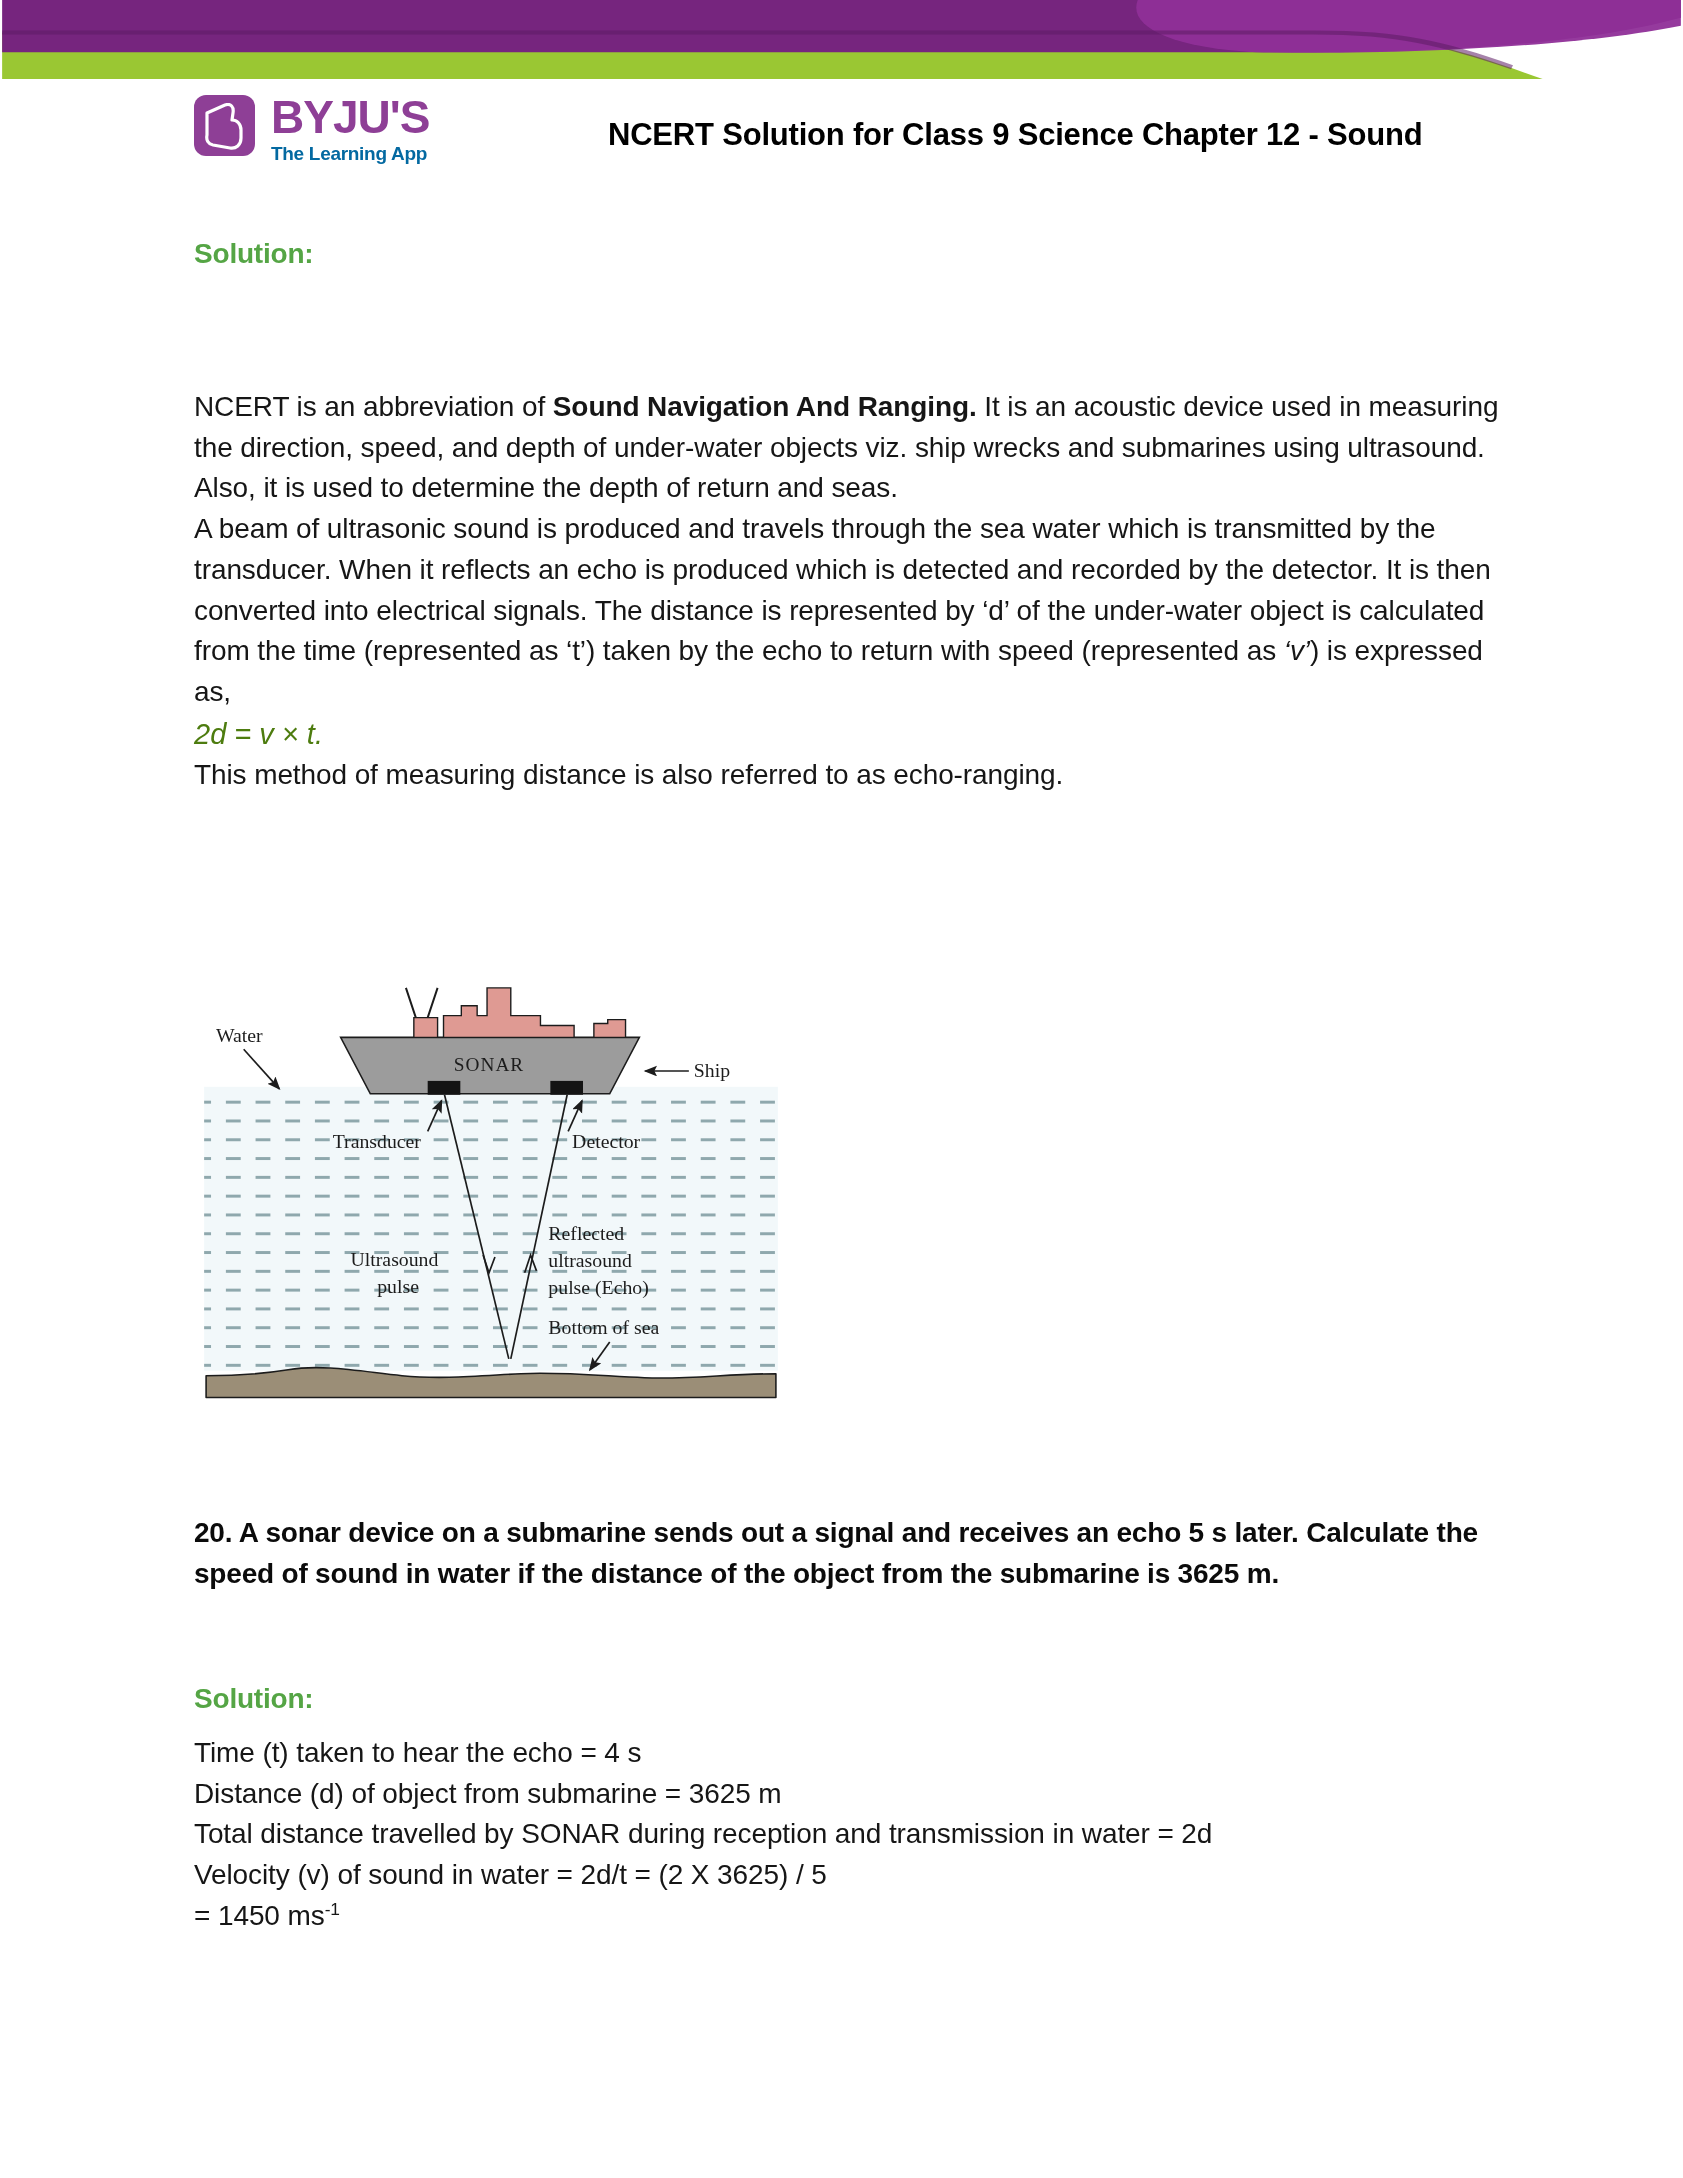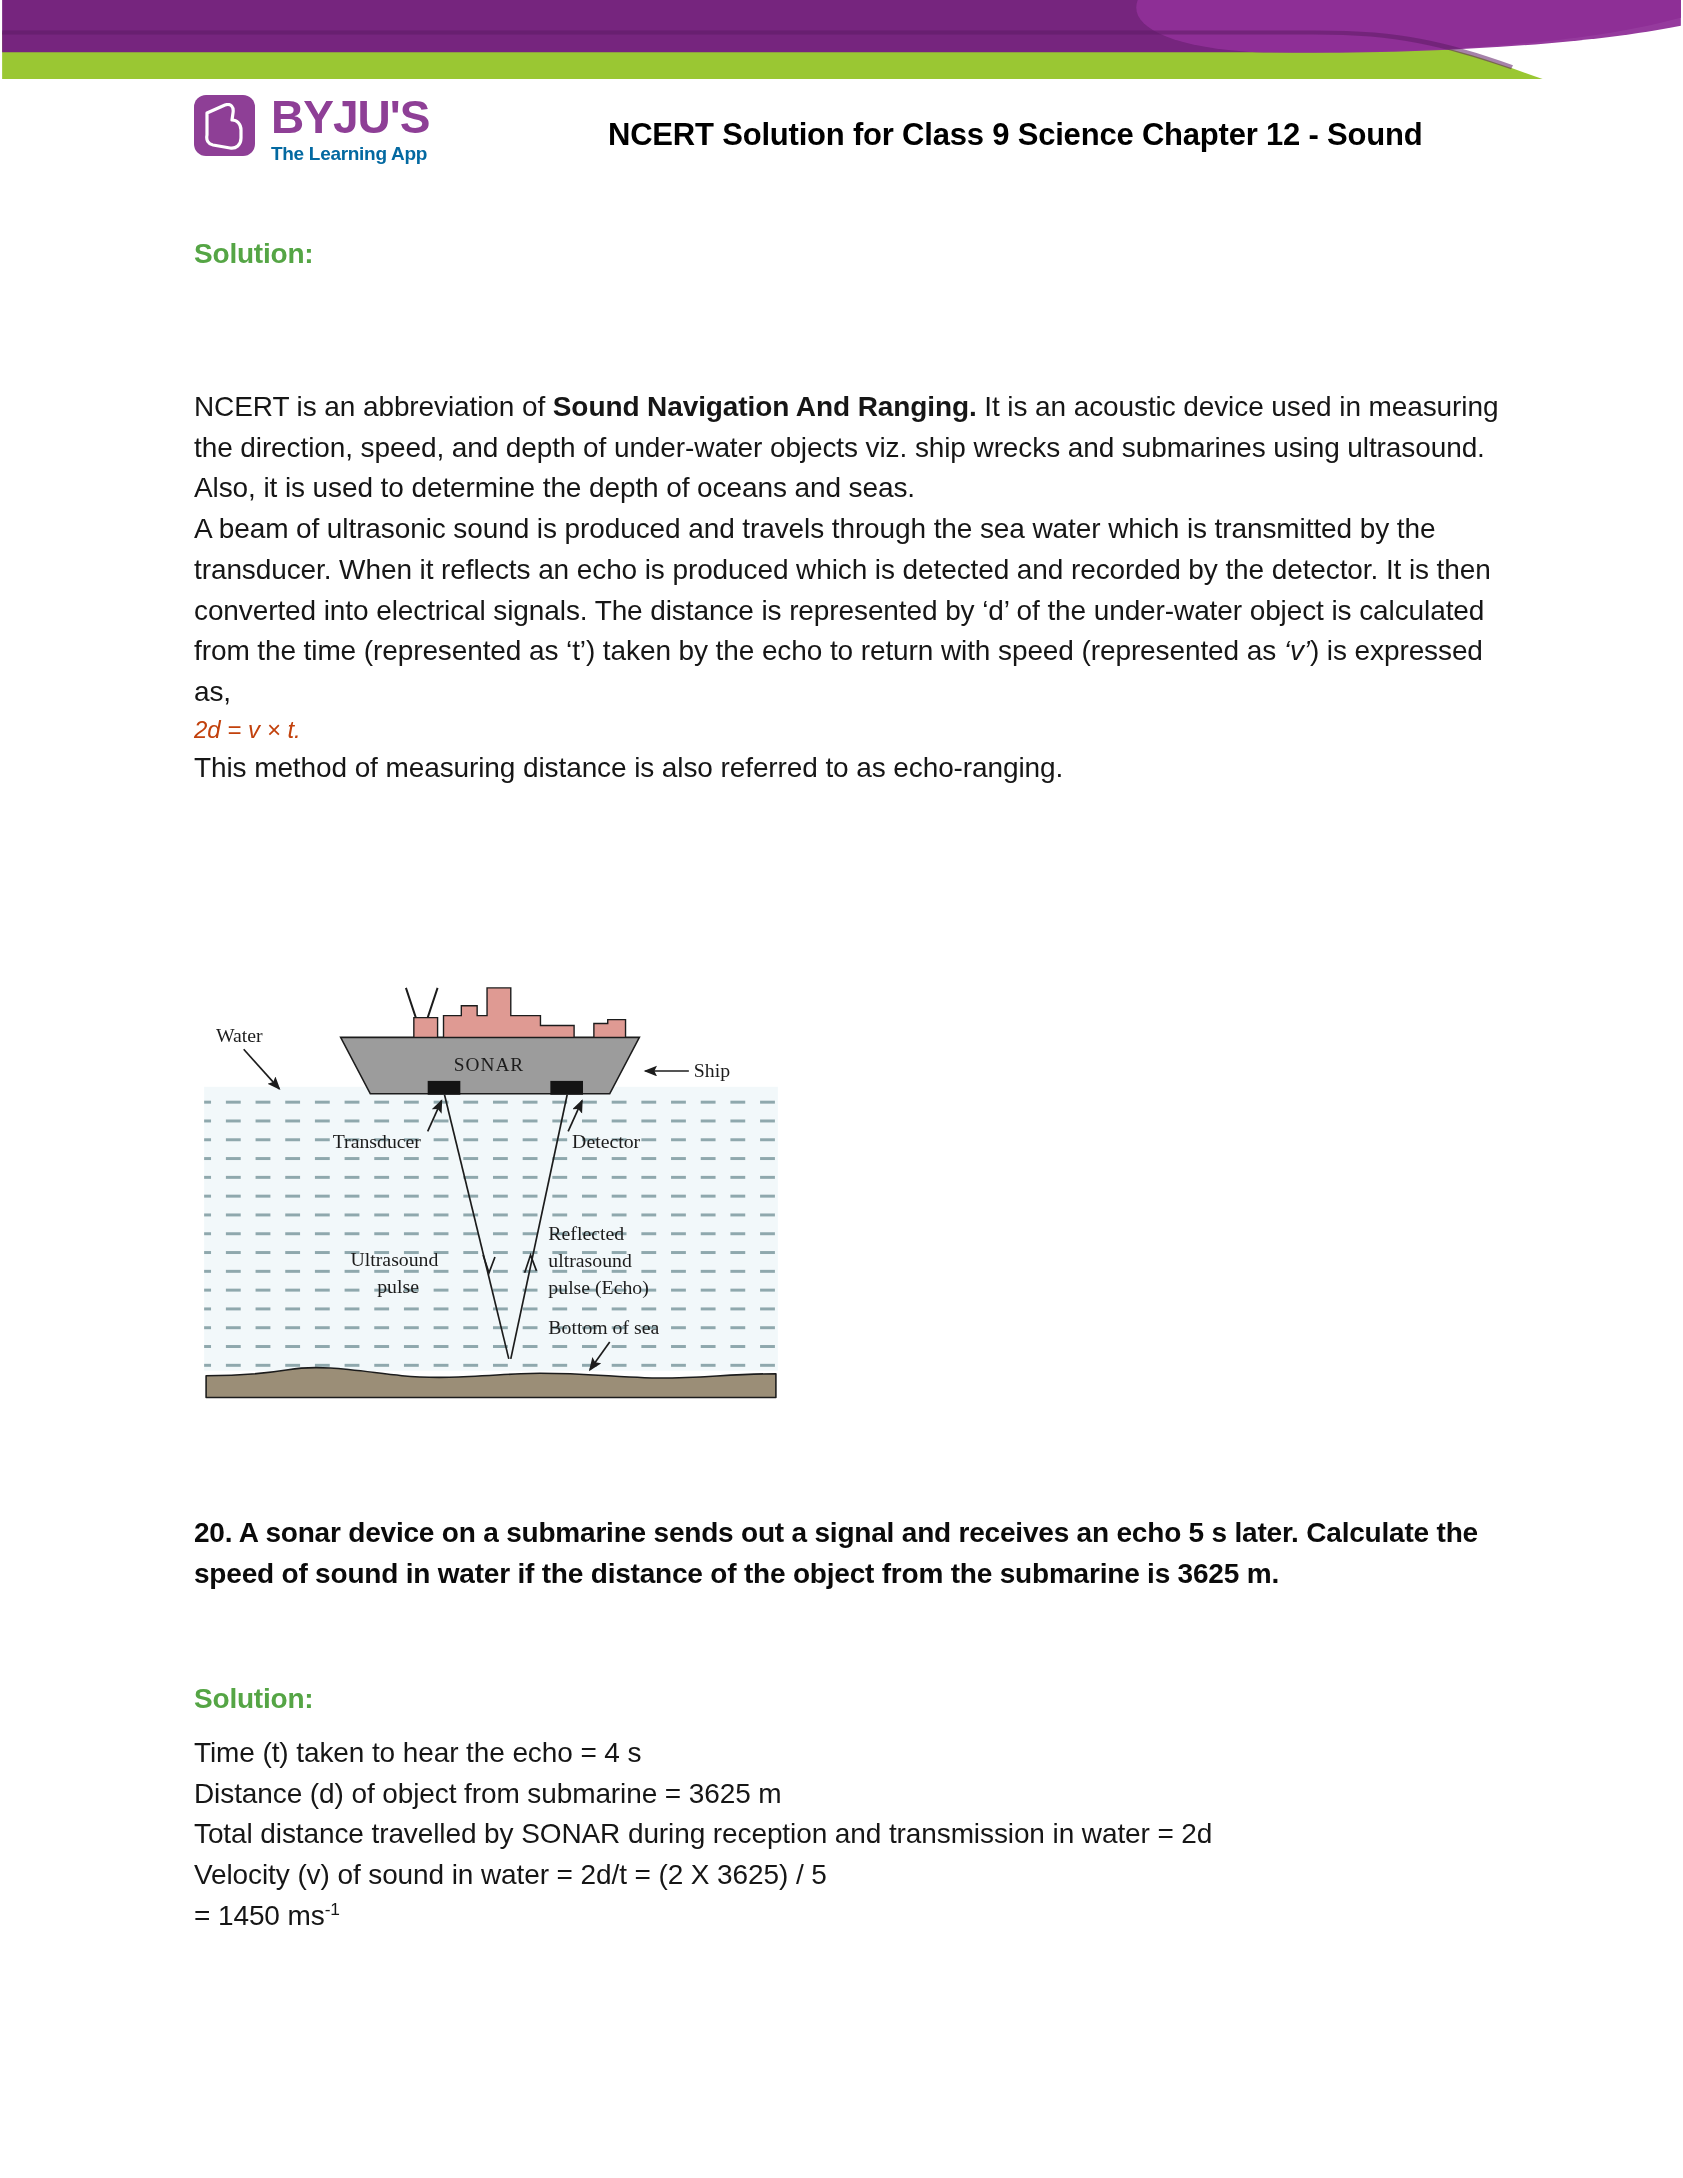--- a/index.html
+++ b/index.html
@@ -48,21 +48,21 @@
 
   .solution-label {
     color:#55a545; font-size:28px; font-weight:bold;
     letter-spacing:-0.2px;
   }
   .gap-1 { height:117px; }
 
   .para { font-size:28px; color:#161616; line-height:1.455; letter-spacing:-0.1px; }
   .para b { font-weight:bold; }
   .para i { font-style:italic; }
-  .formula { font-size:24px; color:#c2410c; font-style:italic; line-height:1.455; }
+  .formula { font-size:29px; color:#4d7c0f; font-style:italic; line-height:1.455; }
 
   
   .figure { position:absolute; left:194px; top:980px; width:594px; height:460px; }
   .figure svg { display:block; }
 
   
   .q20 {
     position:absolute; left:194px; top:1513px; width:1317px;
     font-size:28px; font-weight:bold; color:#0b0b0b;
     line-height:1.46; letter-spacing:-0.2px;
@@ -108,21 +108,21 @@
 
   <div class="body">
     <div class="solution-label">Solution:</div>
     <div class="gap-1"></div>
 
     <div class="para">
       <span>NCERT is an abbreviation of </span><b>Sound Navigation And Ranging.</b><span> It is an acoustic device used in measuring the direction, speed, and depth of under-water objects viz. ship wrecks and submarines using ultrasound.</span>
     </div>
 
     <div class="para">
-      <span>Also, it is used to determine the depth of oceans and seas.</span>
+      <span>Also, it is used to determine the depth of return and seas.</span>
     </div>
 
     <div class="para">
       <span>A beam of ultrasonic sound is produced and travels through the sea water which is transmitted by the transducer. When it reflects an echo is produced which is detected and recorded by the detector. It is then converted into electrical signals. The distance is represented by ‘d’ of the under-water object is calculated from the time (represented as ‘t’) taken by the echo to return with speed (represented as </span><i>‘v’</i><span>) is expressed as,</span>
     </div>
 
     <div class="formula">2d = v × t.</div>
 
     <div class="para">This method of measuring distance is also referred to as echo-ranging.</div>
   </div>

